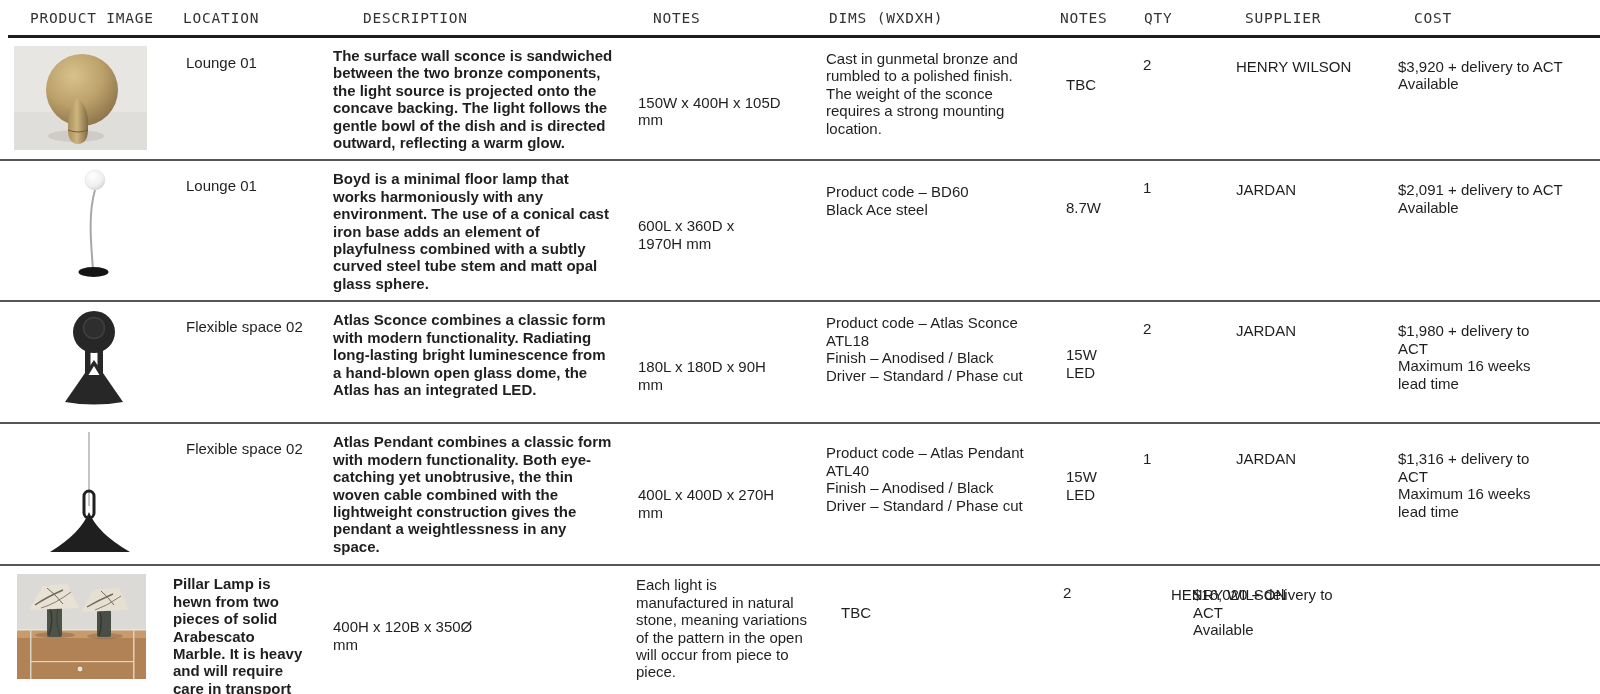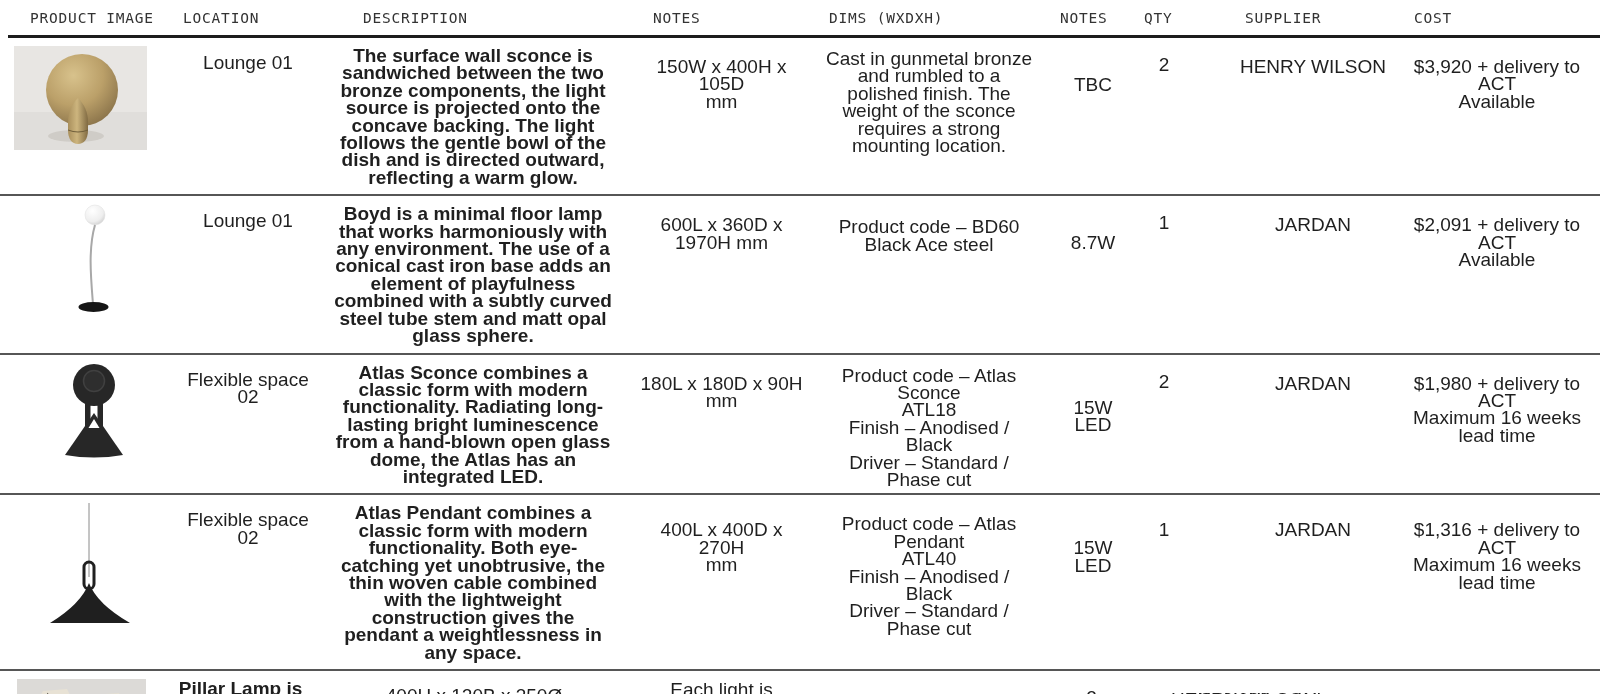--- a/index.html
+++ b/index.html
@@ -5,25 +5,25 @@
   html,body{margin:0;padding:0;background:#ffffff;}
   body{width:1600px;height:694px;overflow:hidden;font-family:"Liberation Sans",sans-serif;color:#1f1f1f;}
   .sheet{width:1600px;}
   .cols{display:grid;grid-template-columns:160px 160px 305px 190px 225px 80px 65px 205px 1fr;}
   .header{height:35px;border-bottom:3px solid #1c1c1c;margin-left:8px;}
   .hcell{font-family:"DejaVu Sans Mono",monospace;font-size:14.5px;letter-spacing:0.8px;color:#333;padding-top:10px;white-space:nowrap;overflow:hidden;}
   .h1{padding-left:22px}.h2{padding-left:15px}.h3{padding-left:35px}.h4{padding-left:6px}
   .h5{padding-left:20px}.h6{padding-left:12px}.h7{padding-left:16px}.h8{padding-left:52px}.h9{padding-left:16px}
   .row{border-bottom:2px solid #565656;}
   .r1{min-height:121px}.r2{min-height:125px}.r3{min-height:120px}.r4{min-height:139px}.r5{min-height:130px}
-  .cell{font-size:19px;line-height:17.4px;white-space:pre-line;text-align:center;}
+  .cell{font-size:15px;line-height:17.4px;white-space:pre-line;}
   .c-img{padding:8px 0 0 14px;white-space:normal;}
   .c-loc{padding:16px 10px 0 26px;}
   .c-desc{padding:9px 12px 8px 13px;font-weight:bold;}
-  .c-dims{padding:20px 10px 0 13px;}
+  .c-dims{padding:20px 10px 0 13px;margin-top:36px;}
   .c-notes{padding:12px 8px 0 11px;}
   .c-watts{padding:18px 0 0 26px;margin-top:20px;}
   .c-qty{padding:18px 0 0 23px;}
   .c-sup{padding:20px 0 10px 51px;white-space:nowrap;}
   .c-cost{padding:20px 4px 0 8px;}
   .imgbox{width:133px;height:104px;background:#e8e6e3;overflow:hidden;}
   .photobox{width:129px;height:105px;overflow:hidden;margin-left:3px;}
   .freeimg{display:block;}
 </style>
 </head>

